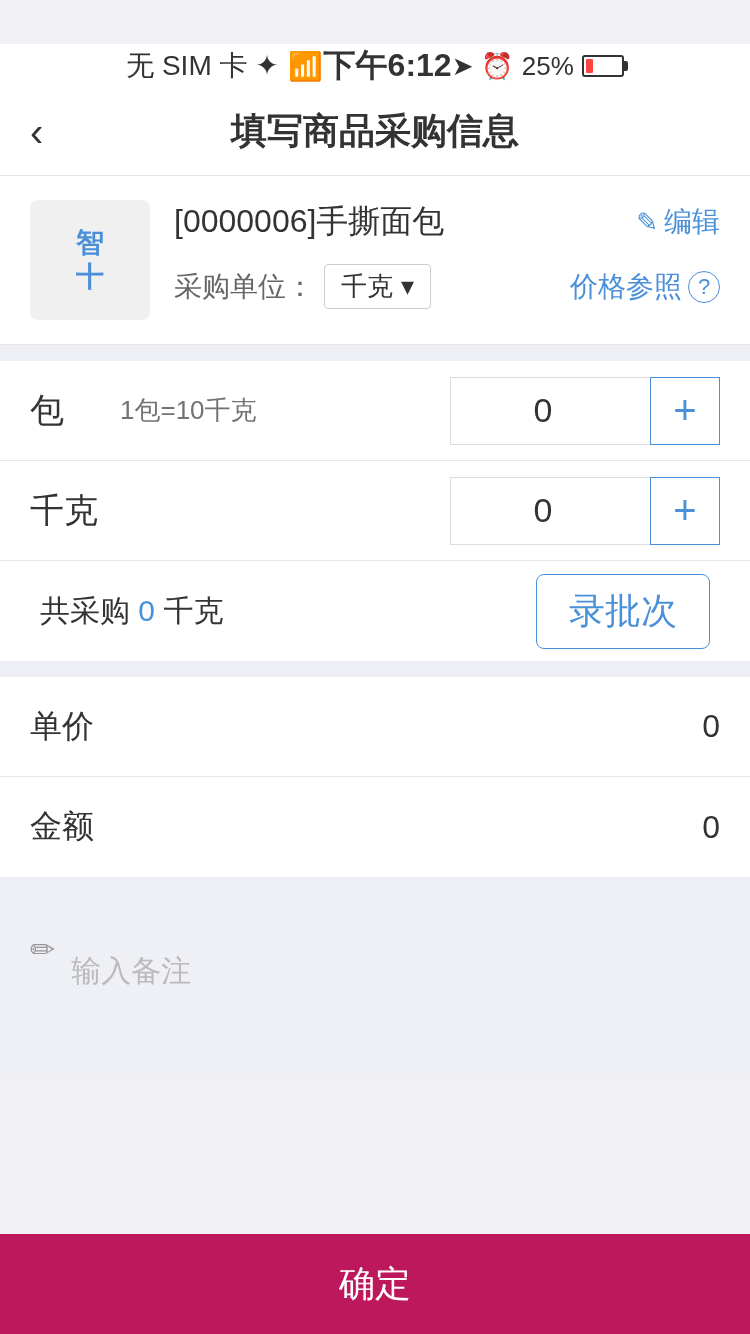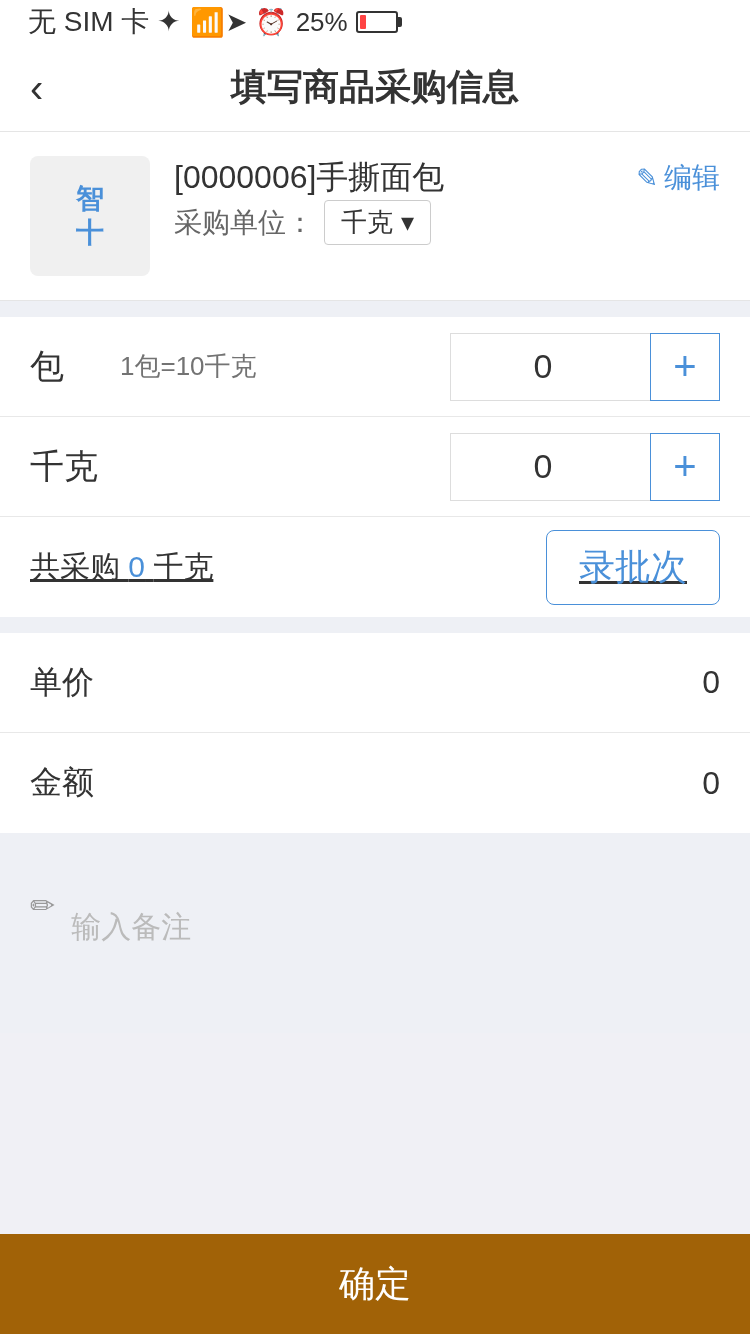--- a/index.html
+++ b/index.html
@@ -12,24 +12,25 @@
       font-size: 32px;
       color: #333;
     }
 
     
     .status-bar {
       height: 44px;
       background: #fff;
       display: flex;
       align-items: center;
-      justify-content: flex-start;
-      padding: 0 28px;
+      justify-content: center;
+      padding: 0 37px;
       font-size: 28px;
       font-weight: 500;
+      margin-top: 44px;
     }
     .status-left { display: flex; align-items: center; gap: 10px; }
     .status-center { font-size: 32px; font-weight: 600; }
     .status-right { display: flex; align-items: center; gap: 8px; font-size: 26px; }
     .battery-icon {
       display: inline-flex; align-items: center;
       border: 2px solid #333; border-radius: 3px;
       width: 42px; height: 22px; padding: 2px; position: relative;
     }
     .battery-fill {
@@ -93,20 +94,21 @@
       color: #4a90d9;
       font-weight: bold;
       text-align: center;
       line-height: 1.2;
     }
     .product-info { flex: 1; }
     .product-name-row {
       display: flex;
       justify-content: space-between;
       align-items: center;
+      margin-bottom: 20px;
     }
     .product-name { font-size: 32px; color: #333; font-weight: 500; }
     .edit-btn {
       color: #4a90d9;
       font-size: 28px;
       display: flex;
       align-items: center;
       gap: 6px;
       cursor: pointer;
     }
@@ -202,24 +204,23 @@
       align-items: center;
       justify-content: center;
       cursor: pointer;
     }
 
     
     .summary-row {
       display: flex;
       align-items: center;
       justify-content: space-between;
-      padding: 0 30px;
+      padding: 0 40px;
       height: 100px;
       background: #fff;
-      text-decoration: underline;
     }
     .summary-text { font-size: 30px; color: #333; }
     .summary-num { color: #4a90d9; font-weight: 500; }
     .batch-btn {
       border: 1.5px solid #4a90d9;
       color: #4a90d9;
       background: #fff;
       font-size: 36px;
       padding: 12px 32px;
       border-radius: 8px;
@@ -252,21 +253,21 @@
     }
     .pencil-icon { font-size: 30px; color: #999; }
     .remark-placeholder { font-size: 30px; color: #bbb; margin-top: 44px; }
 
     
     .bottom-bar {
       position: fixed;
       bottom: 0;
       width: 750px;
       height: 100px;
-      background: #a16207;
+      background: #be185d;
       display: flex;
       align-items: center;
       justify-content: center;
       cursor: pointer;
     }
     .confirm-btn-text {
       font-size: 36px;
       color: #fff;
       font-weight: 500;
     }
@@ -275,20 +276,21 @@
     .bottom-spacer { height: 100px; }
   </style>
 </head>
 <body>
 
 <div class="status-bar">
   <div class="status-left">
     <span>无 SIM 卡 ✦</span>
     <span>📶</span>
   </div>
+  <div class="status-center">下午6:12</div>
   <div class="status-right">
     <span>➤</span>
     <span>⏰</span>
     <span>25%</span>
     <div class="battery-icon">
       <div class="battery-fill"></div>
       <div class="battery-tip"></div>
     </div>
   </div>
 </div>
@@ -314,20 +316,24 @@
       </span>
     </div>
     <div class="product-unit-row">
       <div style="display:flex;align-items:center;gap:10px;text-align:right;">
         <span class="unit-label">采购单位：</span>
         <div class="unit-select">
           <span>千克</span>
           <span>▾</span>
         </div>
       </div>
+      <div class="price-ref">
+        <span>价格参照</span>
+        <span class="price-ref-help">?</span>
+      </div>
     </div>
   </div>
 </div>
 
 <div class="section-divider"></div>
 
 <div class="input-section">
 
   <div class="input-row">
     <span class="input-label">包</span>

